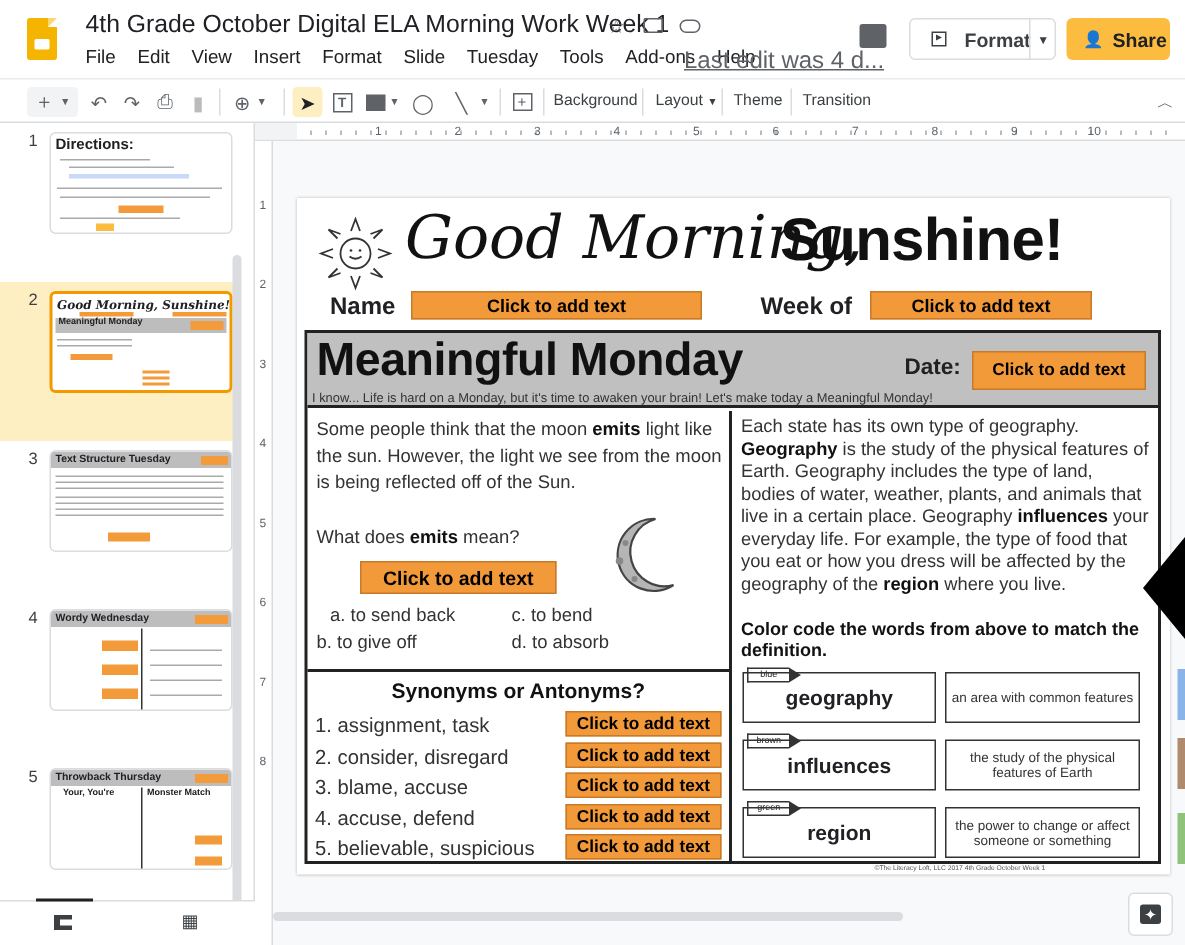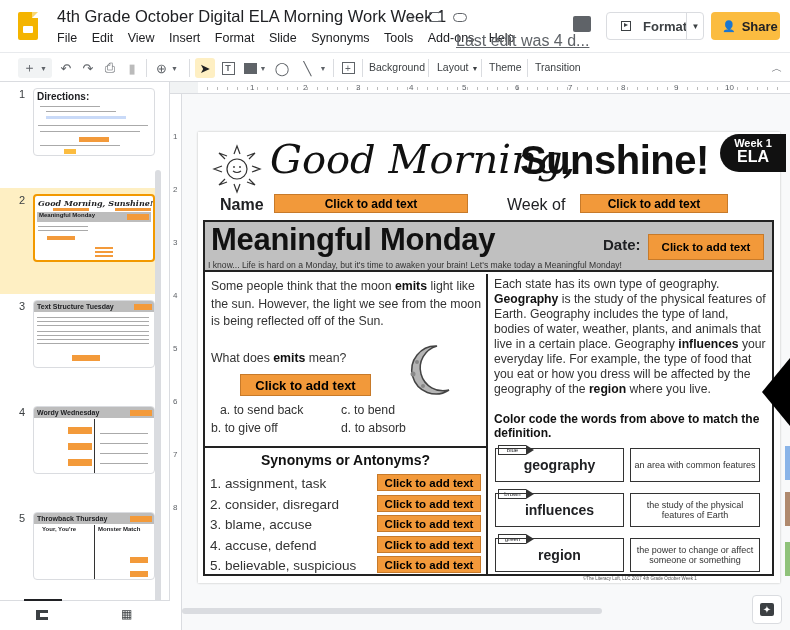--- a/index.html
+++ b/index.html
@@ -62,21 +62,21 @@
   <span class="abs title-icon" style="left:405px">☆</span>
   <span class="abs title-icon" style="left:429px;top:12px;width:13px;height:10px;border:1.5px solid #5f6368;border-radius:1px"></span>
   <span class="abs title-icon" style="left:453px;top:13px;width:14px;height:9px;border:1.5px solid #5f6368;border-radius:6px"></span>
   <div id="menubar" class="abs">
     <span>File</span>
     <span>Edit</span>
     <span>View</span>
     <span>Insert</span>
     <span>Format</span>
     <span>Slide</span>
-    <span>Synonyms</span>
+    <span>Tuesday</span>
     <span>Tools</span>
     <span>Add-ons</span>
     <span>Help</span>
   </div>
   <div id="last-edit" class="abs">Last edit was 4 d...</div>
   <div id="comment-btn" class="abs"></div>
   <div id="present-btn" class="abs">
     <span class="ico"></span>
     <span>Format</span>
   </div>
@@ -263,27 +263,23 @@
           <circle cx="25" cy="25" r="10"></circle>
           <path d="M22 10 L25 2 L28 10 M22 40 L25 48 L28 40 M10 22 L2 25 L10 28 M40 22 L48 25 L40 28 M13 15 L7 9 L15 12 M37 15 L43 9 L35 12 M13 35 L7 41 L15 38 M37 35 L43 41 L35 38"></path>
           <path d="M21 27 Q25 30 29 27"></path>
         </g>
         <circle cx="22" cy="23" r="0.9" fill="#333"></circle>
         <circle cx="28" cy="23" r="0.9" fill="#333"></circle>
       </svg>
   </div>
   <div class="abs cur" style="left:72px;top:4px;font-size:40px;color:#111;white-space:nowrap">Good Morning,</div>
   <div class="abs" style="left:322px;top:6px;font-size:40px;font-weight:bold;color:#111;letter-spacing:-0.5px">Sunshine!</div>
-  <div class="abs" style="left:522px;top:2px;width:66px;height:38px;background:#111;border-radius:24px 0 0 24px;color:#fff;text-align:center;font-weight:bold">
-    <div style="font-size:11px;margin-top:3px">Week 1</div>
-    <div style="font-size:16px;line-height:16px">ELA</div>
-  </div>
   <div class="abs" style="left:22px;top:64px;font-size:16px;font-weight:bold">Name</div>
   <div class="ob-box" style="left:76px;top:62px;width:194px;height:19px">Click to add text</div>
-  <div class="abs" style="left:309px;top:64px;font-size:16px;font-weight:normal">Week of</div>
+  <div class="abs" style="left:309px;top:64px;font-size:16px;font-weight:bold">Week of</div>
   <div class="ob-box" style="left:382px;top:62px;width:148px;height:19px">Click to add text</div>
 
   <div class="bx" style="left:5px;top:88px;width:571px;height:356px"></div>
   <div class="abs" style="left:7px;top:90px;width:567px;height:50px;background:#c0c0c0;border-bottom:2px solid #222">
     <div class="abs" style="left:6px;top:0;font-size:31px;font-weight:bold;color:#111;letter-spacing:-0.3px">Meaningful Monday</div>
     <div class="abs" style="left:398px;top:14px;font-size:15px;font-weight:bold">Date:</div>
     <div class="ob-box" style="left:443px;top:12px;width:116px;height:26px;font-size:11.5px">Click to add text</div>
     <div class="abs" style="left:3px;top:38px;font-size:8.6px;color:#333;white-space:nowrap">I know... Life is hard on a Monday, but it's time to awaken your brain!  Let's make today a Meaningful Monday!</div>
   </div>
 

